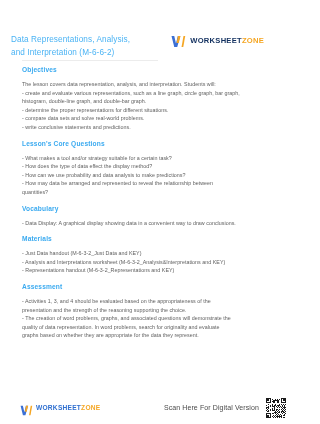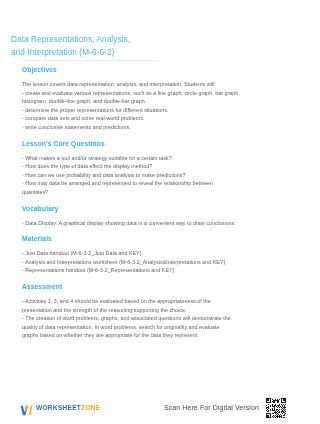--- a/index.html
+++ b/index.html
@@ -144,20 +144,32 @@
 <body>
 
 <div class="page">
 
   <div class="header">
     <div class="doc-title">
       <div>Data Representations, Analysis,</div>
       <div>and Interpretation (M-6-6-2)</div>
     </div>
 
+    <div class="logo">
+      <span class="logo-mark">
+        <svg viewBox="0 0 30 26" width="15" height="13" xmlns="http://www.w3.org/2000/svg">
+          <path d="M1 2 L6.5 2 L10 17 L13.5 2 L18.5 2 L12.5 24 L6.5 24 Z" fill="#3b6fd4"></path>
+          <path d="M14 2 L19 2 L15.5 16 L11 16 Z" fill="#f5a623"></path>
+          <path d="M21 24 L25 2 L28.5 2 L24.5 24 Z" fill="#f5a623"></path>
+        </svg>
+      </span>
+      <span class="logo-text">
+        <span class="ws">WORKSHEET</span><span class="zn">ZONE</span>
+      </span>
+    </div>
   </div>
 
   <div class="title-rule"></div>
 
   <div class="content">
 
     <div class="section">
       <div class="section-head">Objectives</div>
       <div class="para">The lesson covers data representation, analysis, and interpretation. Students will:</div>
       <div class="para">- create and evaluate various representations, such as a line graph, circle graph, bar graph,</div>

